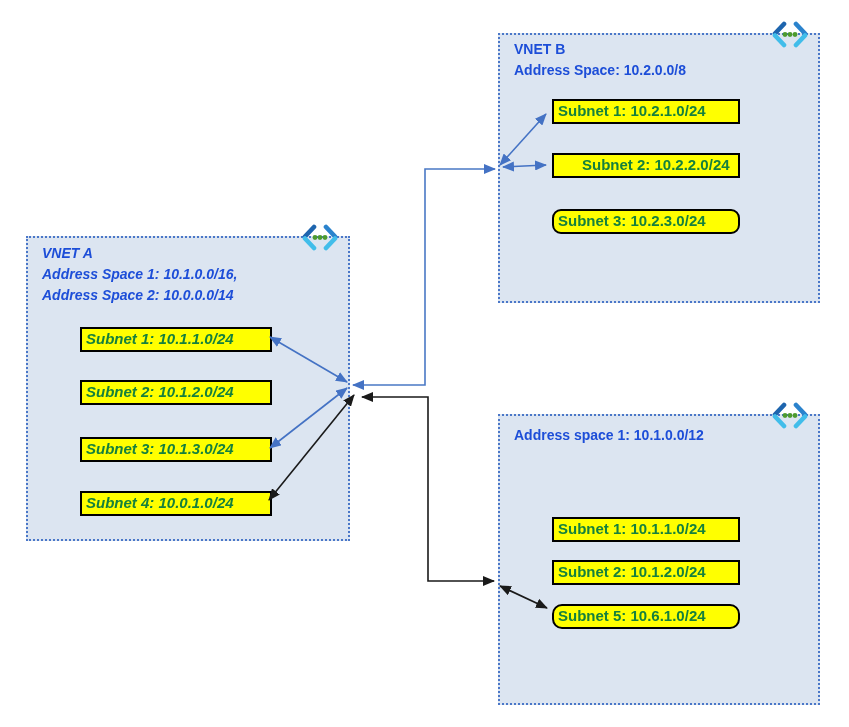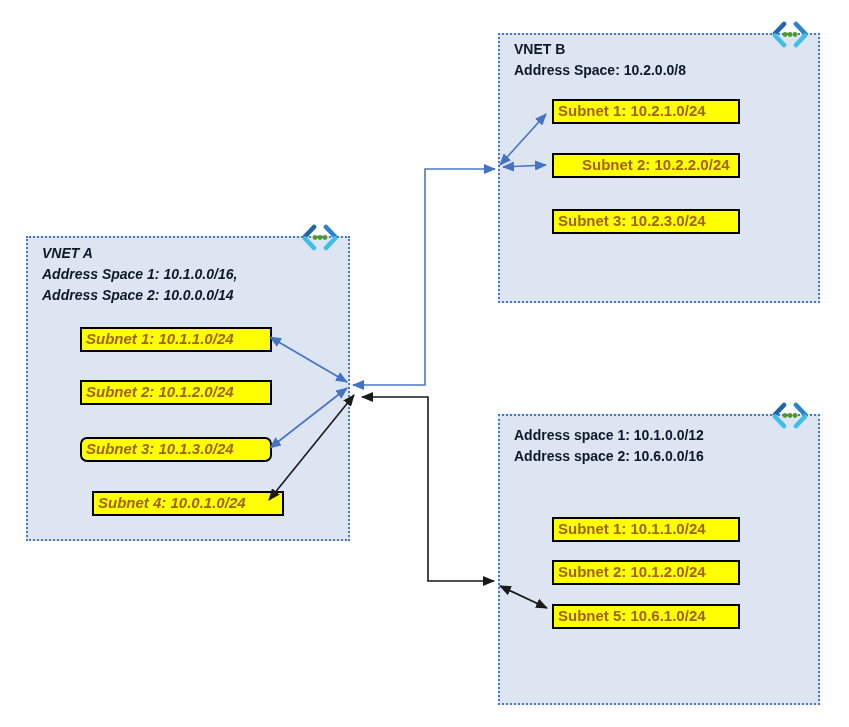--- a/index.html
+++ b/index.html
@@ -11,32 +11,32 @@
     font-family: "Liberation Sans", sans-serif;
     overflow: hidden;
   }
   .vnet {
     position: absolute;
     background: #dce5f1;
     border: 2px dotted #4a77c8;
   }
   .vnet-header {
     position: absolute;
-    color: #0f172a;
+    color: #1d4ed8;
     font-weight: bold;
     font-size: 14px;
     line-height: 21px;
     white-space: nowrap;
   }
   .subnet {
     position: absolute;
     box-sizing: border-box;
     background: #ffff00;
     border: 2px solid #000000;
-    color: #a16207;
+    color: #15803d;
     font-weight: bold;
     font-size: 15px;
     line-height: 20px;
     padding: 0 0 0 4px;
     white-space: nowrap;
     height: 25px;
   }
   .vnet-icon {
     position: absolute;
     right: 9px;
@@ -55,64 +55,63 @@
 <div class="canvas">
 
   <div class="vnet" style="left:26px; top:236px; width:320px; height:301px;font-style:italic;">
     <div class="vnet-header" style="left:14px; top:5px;">
       <div>VNET A</div>
       <div>Address Space 1: 10.1.0.0/16,</div>
       <div>Address Space 2: 10.0.0.0/14</div>
     </div>
     <div class="subnet" style="left:52px; top:89px;  width:192px;">Subnet 1: 10.1.1.0/24</div>
     <div class="subnet" style="left:52px; top:142px; width:192px;">Subnet 2: 10.1.2.0/24</div>
-    <div class="subnet" style="left:52px; top:199px; width:192px;border-radius:7px;">Subnet 3: 10.1.3.0/24</div>
-    <div class="subnet" style="left:64px; top:253px; width:192px;">Subnet 4: 10.0.1.0/24</div>
+    <div class="subnet" style="left:52px; top:199px; width:192px;">Subnet 3: 10.1.3.0/24</div>
+    <div class="subnet" style="left:52px; top:253px; width:192px;">Subnet 4: 10.0.1.0/24</div>
     <svg class="vnet-icon" width="38" height="27" viewBox="0 0 38 27">
       <g stroke-linecap="round" stroke-width="4.6" fill="none">
         <path d="M13 3 L4 12.5" stroke="#1e65ae"></path>
         <path d="M4 14.5 L13 24" stroke="#41bdea"></path>
         <path d="M25 3 L34 12.5" stroke="#2b83cd"></path>
         <path d="M34 14.5 L25 24" stroke="#41bdea"></path>
       </g>
       <circle cx="14" cy="13.5" r="2.4" fill="#4d9b2f"></circle>
       <circle cx="19" cy="13.5" r="2.4" fill="#4d9b2f"></circle>
       <circle cx="24" cy="13.5" r="2.4" fill="#4d9b2f"></circle>
     </svg>
   </div>
 
   <div class="vnet" style="left:498px; top:33px; width:318px; height:266px;">
     <div class="vnet-header" style="left:14px; top:4px;">
       <div>VNET B</div>
       <div>Address Space: 10.2.0.0/8</div>
     </div>
     <div class="subnet" style="left:52px; top:64px;  width:188px;">Subnet 1: 10.2.1.0/24</div>
     <div class="subnet" style="left:52px; top:118px; width:188px;padding-left:28px;">Subnet 2: 10.2.2.0/24</div>
-    <div class="subnet" style="left:52px; top:174px; width:188px;">Subnet 3: 10.2.3.0/24</div>
+    <div class="subnet" style="left:52px; top:174px; width:188px;border-radius:9px;">Subnet 3: 10.2.3.0/24</div>
     <svg class="vnet-icon" width="38" height="27" viewBox="0 0 38 27">
       <g stroke-linecap="round" stroke-width="4.6" fill="none">
         <path d="M13 3 L4 12.5" stroke="#1e65ae"></path>
         <path d="M4 14.5 L13 24" stroke="#41bdea"></path>
         <path d="M25 3 L34 12.5" stroke="#2b83cd"></path>
         <path d="M34 14.5 L25 24" stroke="#41bdea"></path>
       </g>
       <circle cx="14" cy="13.5" r="2.4" fill="#4d9b2f"></circle>
       <circle cx="19" cy="13.5" r="2.4" fill="#4d9b2f"></circle>
       <circle cx="24" cy="13.5" r="2.4" fill="#4d9b2f"></circle>
     </svg>
   </div>
 
   <div class="vnet" style="left:498px; top:414px; width:318px; height:287px;">
     <div class="vnet-header" style="left:14px; top:9px;">
       <div>Address space 1: 10.1.0.0/12</div>
-      <div>Address space 2: 10.6.0.0/16</div>
     </div>
     <div class="subnet" style="left:52px; top:101px; width:188px;">Subnet 1: 10.1.1.0/24</div>
     <div class="subnet" style="left:52px; top:144px; width:188px;">Subnet 2: 10.1.2.0/24</div>
-    <div class="subnet" style="left:52px; top:188px; width:188px;">Subnet 5: 10.6.1.0/24</div>
+    <div class="subnet" style="left:52px; top:188px; width:188px;border-radius:10px;">Subnet 5: 10.6.1.0/24</div>
     <svg class="vnet-icon" width="38" height="27" viewBox="0 0 38 27">
       <g stroke-linecap="round" stroke-width="4.6" fill="none">
         <path d="M13 3 L4 12.5" stroke="#1e65ae"></path>
         <path d="M4 14.5 L13 24" stroke="#41bdea"></path>
         <path d="M25 3 L34 12.5" stroke="#2b83cd"></path>
         <path d="M34 14.5 L25 24" stroke="#41bdea"></path>
       </g>
       <circle cx="14" cy="13.5" r="2.4" fill="#4d9b2f"></circle>
       <circle cx="19" cy="13.5" r="2.4" fill="#4d9b2f"></circle>
       <circle cx="24" cy="13.5" r="2.4" fill="#4d9b2f"></circle>

